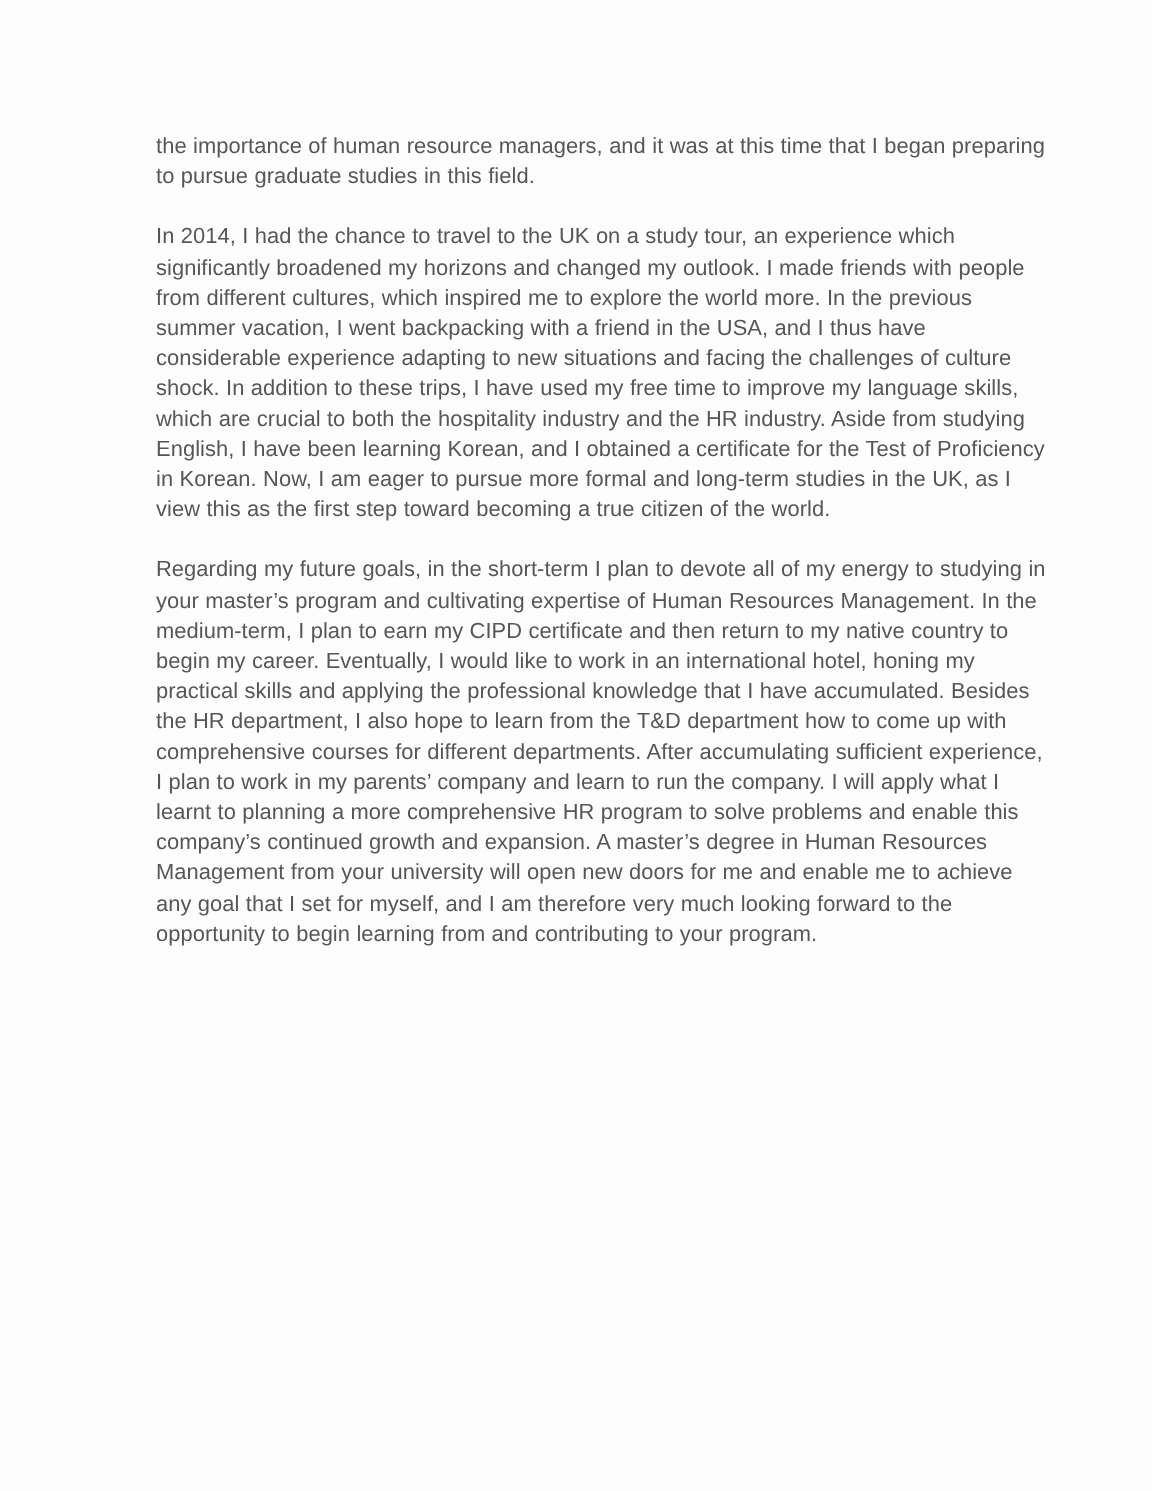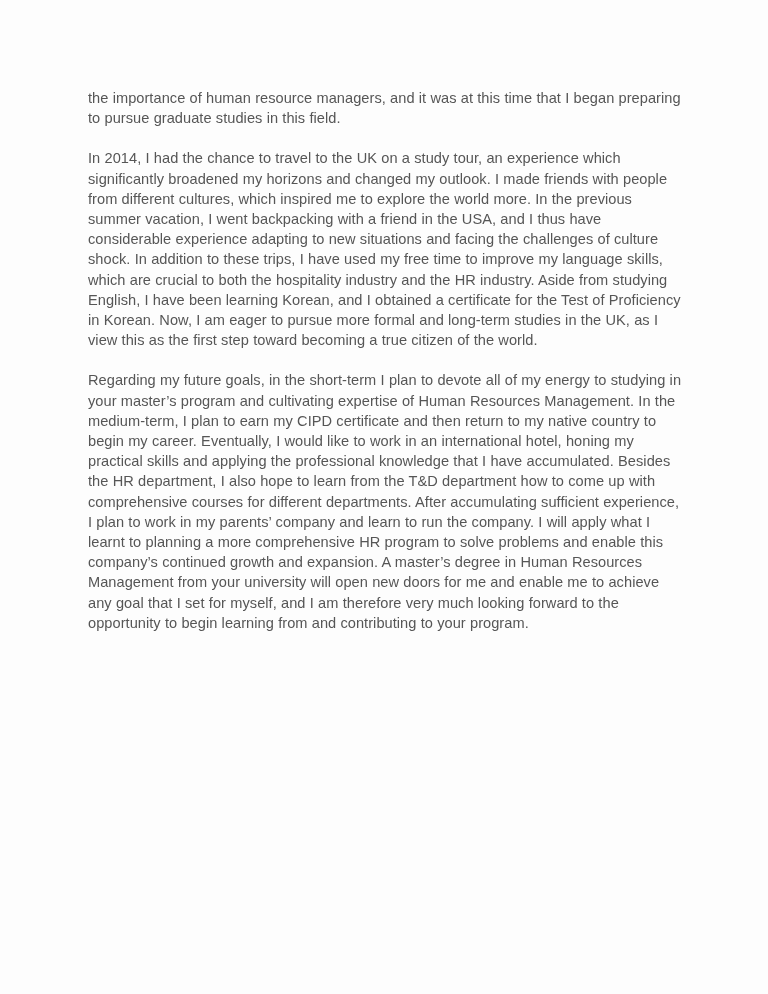--- a/index.html
+++ b/index.html
@@ -23,21 +23,21 @@
     box-sizing: border-box;
     width: 768px;
     height: 994px;
     background: #fdfdfd;
     padding: 0;
   }
 
   
   .document-body {
     position: absolute;
-    left: 88px;
+    left: 104px;
     top: 88px;
     width: 594px;
   }
 
   .paragraph {
     margin: 0 0 20px 0;
     font-size: 14.6px;
     line-height: 20.2px;
     color: #565656;
     text-align: left;

